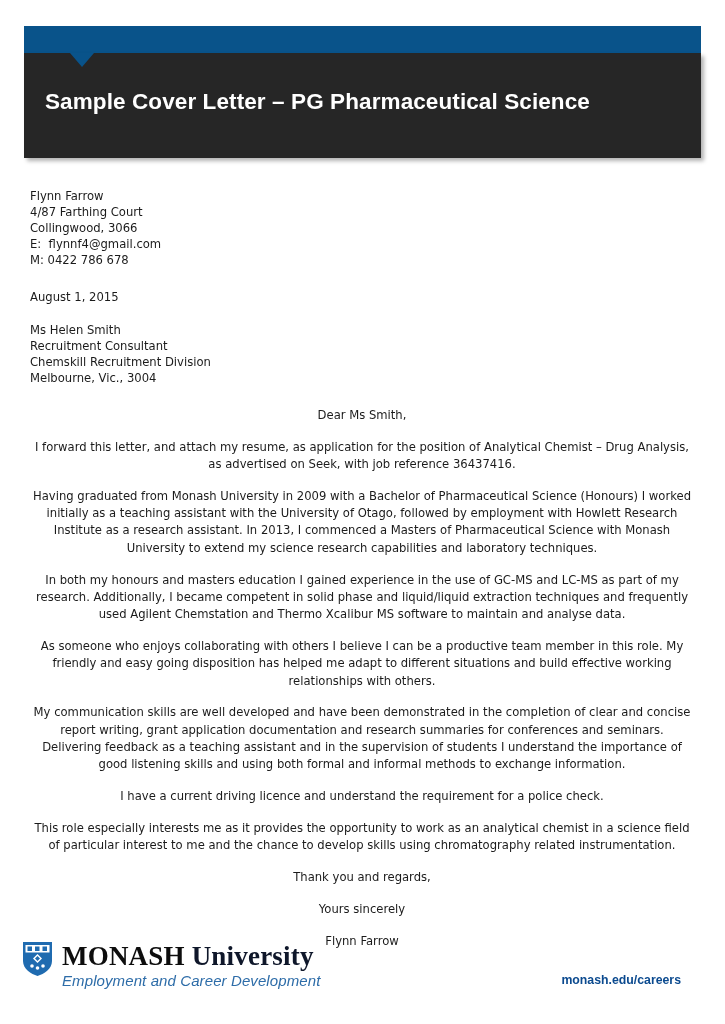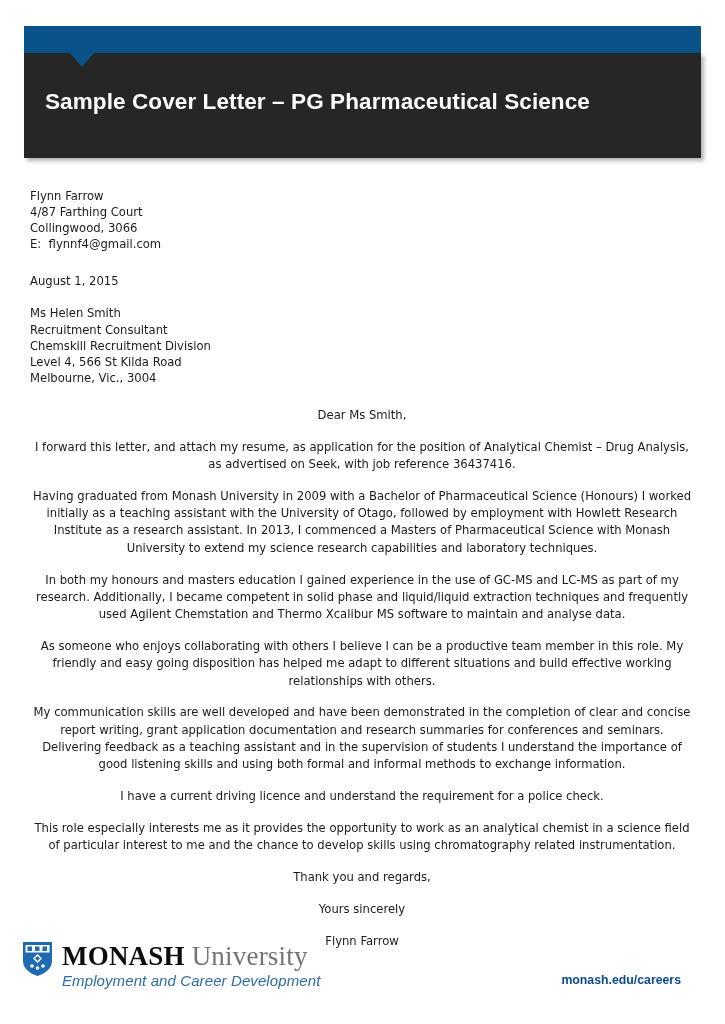--- a/index.html
+++ b/index.html
@@ -108,22 +108,22 @@
     line-height: 28px;
     white-space: nowrap;
     margin-top: 1px;
   }
   .wordmark .monash {
     font-weight: bold;
     color: #0d0d0d;
     letter-spacing: 0.2px;
   }
   .wordmark .university {
-    font-weight: normal;
-    color: #737373;
+    font-weight: bold;
+    color: #0f172a;
     letter-spacing: 0.2px;
   }
   .tagline {
     font-family: "Liberation Sans", sans-serif;
     font-size: 15px;
     color: #2D6CA8;
     letter-spacing: 0.1px;
     margin-top: 2px;
     white-space: nowrap;
     font-style: italic;
@@ -151,33 +151,33 @@
   </div>
 </div>
 
 <div class="letter">
 
   <div class="block">
     <div>Flynn Farrow</div>
     <div>4/87 Farthing Court</div>
     <div>Collingwood, 3066</div>
     <div>E:  flynnf4@gmail.com</div>
+    <div>M: 0422 786 678</div>
   </div>
 
   <div class="gap-sm"></div>
 
   <div class="block">
     <div>August 1, 2015</div>
   </div>
 
   <div class="block">
     <div>Ms Helen Smith</div>
     <div>Recruitment Consultant</div>
     <div>Chemskill Recruitment Division</div>
-    <div>Level 4, 566 St Kilda Road</div>
     <div>Melbourne, Vic., 3004</div>
   </div>
 
   <div class="gap-sm"></div>
 
   <p class="para">Dear Ms Smith,</p>
 
   <p class="para">I forward this letter, and attach my resume, as application for the position of Analytical Chemist – Drug Analysis, as advertised on Seek, with job reference 36437416.</p>
   <p class="para">Having graduated from Monash University in 2009 with a Bachelor of Pharmaceutical Science (Honours) I worked initially as a teaching assistant with the University of Otago, followed by employment with Howlett Research Institute as a research assistant.  In 2013, I commenced a Masters of Pharmaceutical Science with Monash University to extend my science research capabilities and laboratory techniques.</p>
   <p class="para">In both my honours and masters education I gained experience in the use of GC-MS and LC-MS as part of my research. Additionally, I became competent in solid phase and liquid/liquid extraction techniques and frequently used Agilent Chemstation and Thermo Xcalibur MS software to maintain and analyse data.</p>

